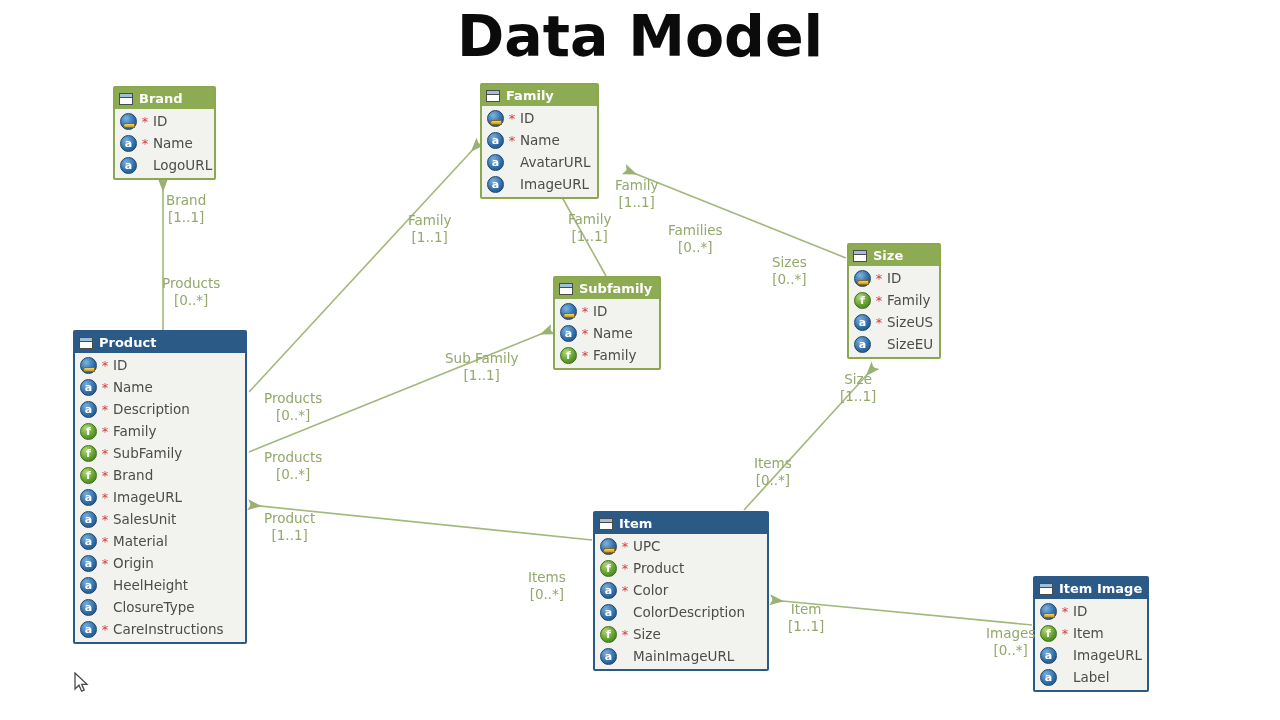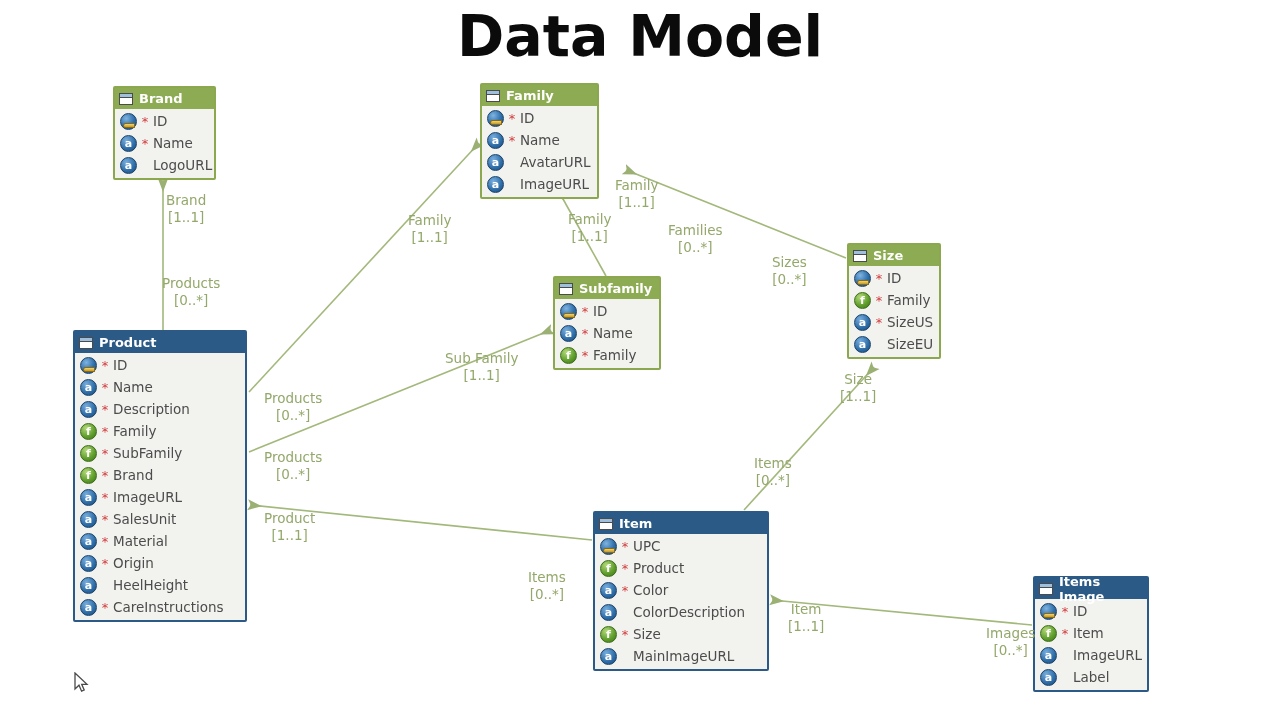--- a/index.html
+++ b/index.html
@@ -349,20 +349,25 @@
             <span class="req">*</span>
             <span class="aname">Origin</span>
           </div>
           <div class="attr">
             <span class="ic a"></span>
             <span class="req blank">*</span>
             <span class="aname">HeelHeight</span>
           </div>
           <div class="attr">
             <span class="ic a"></span>
+            <span class="req blank">*</span>
+            <span class="aname">ClosureType</span>
+          </div>
+          <div class="attr">
+            <span class="ic a"></span>
             <span class="req">*</span>
             <span class="aname">CareInstructions</span>
           </div>
         </div>
       </div>
       <div class="entity blue" style="left: 593px; top: 511px; width: 176px;">
         <div class="hdr">
           <span class="winicon"></span>
           <span>Item</span>
         </div>
@@ -395,21 +400,21 @@
           <div class="attr">
             <span class="ic a"></span>
             <span class="req blank">*</span>
             <span class="aname">MainImageURL</span>
           </div>
         </div>
       </div>
       <div class="entity blue" style="left: 1033px; top: 576px; width: 116px;">
         <div class="hdr">
           <span class="winicon"></span>
-          <span>Items Image</span>
+          <span>Item Image</span>
         </div>
         <div class="body">
           <div class="attr">
             <span class="ic key"></span>
             <span class="req">*</span>
             <span class="aname">ID</span>
           </div>
           <div class="attr">
             <span class="ic f"></span>
             <span class="req">*</span>

